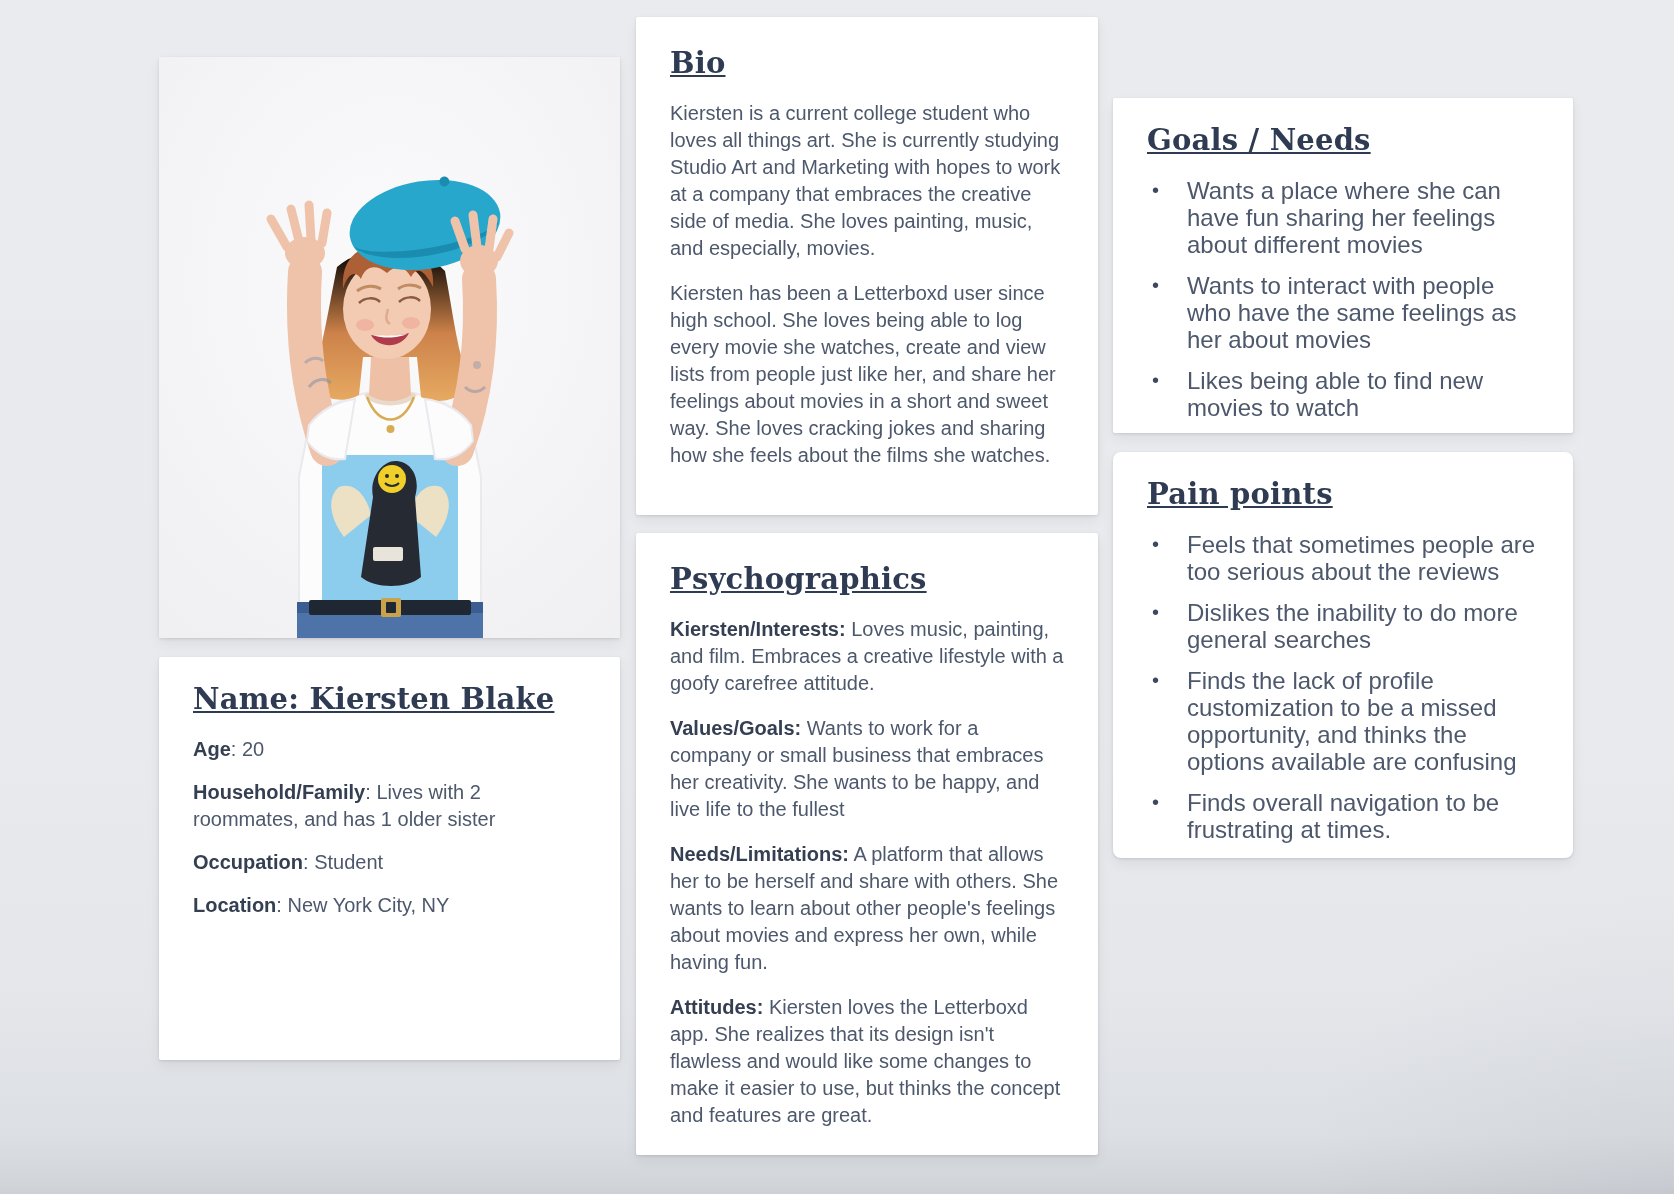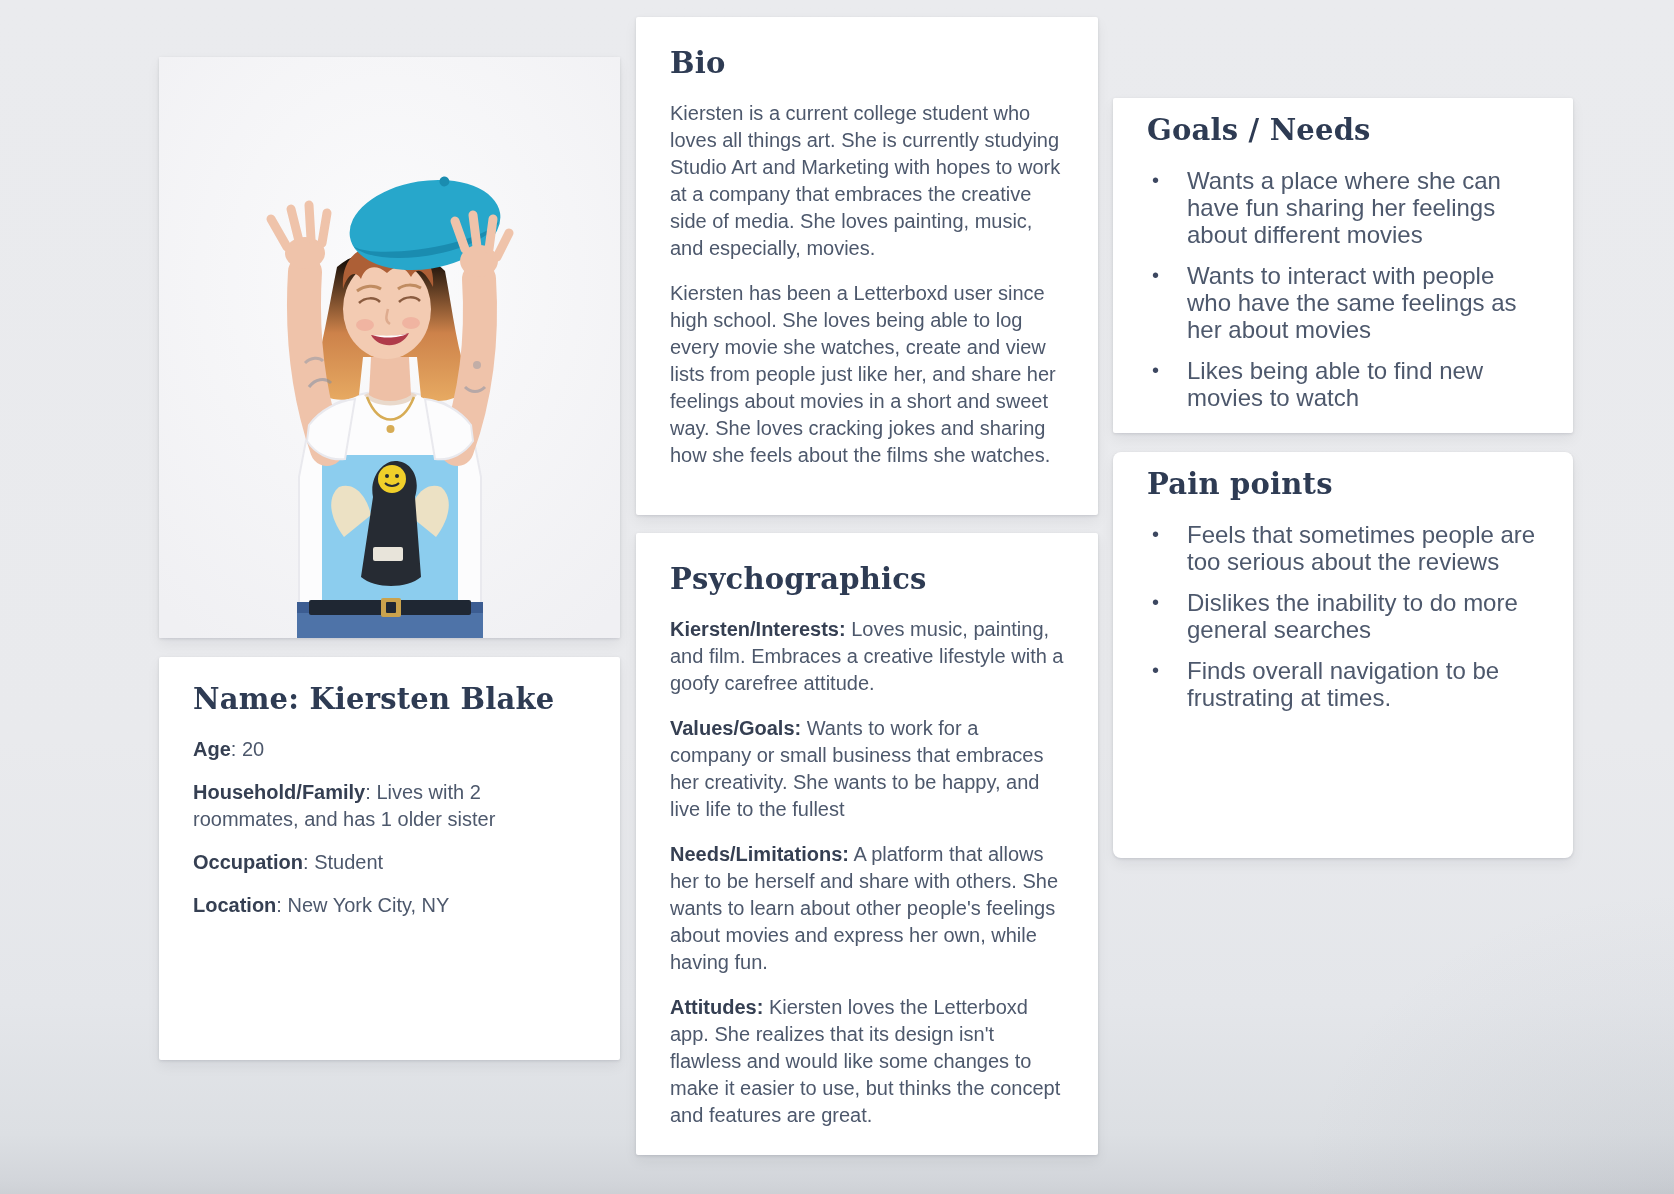--- a/index.html
+++ b/index.html
@@ -17,20 +17,21 @@
   .card{
     position:absolute;background:#ffffff;border-radius:2px;
     box-shadow:0 1px 3px rgba(15,23,42,.12), 0 6px 14px rgba(15,23,42,.06);
   }
   .card-pad{padding:30px 34px 30px 34px;box-sizing:border-box;}
   h2.card-title{
     margin:0 0 20px 0;
     font-family:"DejaVu Serif","Liberation Serif",serif;
     font-weight:700;font-size:29px;line-height:1.15;color:#2e3b53;
     letter-spacing:.2px;
+    text-decoration:underline;
   }
   .para, .psy-item, .kv-row{
     margin:0 0 18px 0;font-size:20px;line-height:27px;color:#4d586c;
   }
   .para:last-child,.psy-item:last-child,.kv-row:last-child{margin-bottom:0;}
   .psy-label,.kv-label{font-weight:700;color:#353f52;}
   .kv-row{margin-bottom:16px;}
   .kv-value::before{content:": ";}
   ul.bullets{list-style:none;margin:0;padding:0;}
   ul.bullets li{
@@ -43,21 +44,21 @@
     font-size:20px;color:#3c4760;
   }
   
   #photo-card{left:159px;top:57px;width:461px;height:581px;overflow:hidden;}
   #name-card{left:159px;top:657px;width:461px;height:403px;}
   #bio-card{left:636px;top:17px;width:462px;height:498px;}
   #psy-card{left:636px;top:533px;width:462px;height:622px;}
   #goals-card{left:1113px;top:98px;width:460px;height:335px;}
   #pain-card{left:1113px;top:452px;width:460px;height:406px;border-radius:8px;}
   #name-card.card-pad{padding-top:26px;}
-  #goals-card.card-pad,#pain-card.card-pad{padding-top:16px;}
+  #goals-card.card-pad,#pain-card.card-pad{padding-top:26px;}
   #photo-card svg{display:block;width:100%;height:100%;}
 </style>
 </head>
 <body>
 
 <div class="stage">
 
   <div class="card" id="photo-card">
     <svg viewBox="0 0 461 581" aria-hidden="true">
       <rect width="461" height="581" fill="#f6f6f8"></rect>
@@ -222,18 +223,19 @@
   </div>
 
   <div class="card card-pad" id="pain-card">
     <h2 class="card-title">Pain points</h2>
     <ul class="bullets">
 
         <li>Feels that sometimes people are too serious about the reviews</li>
 
         <li>Dislikes the inability to do more general searches</li>
 
+        <li>Finds the lack of profile customization to be a missed opportunity, and thinks the options available are confusing</li>
 
         <li>Finds overall navigation to be frustrating at times.</li>
       </ul>
   </div>
 
 </div>
 
 </body></html>

